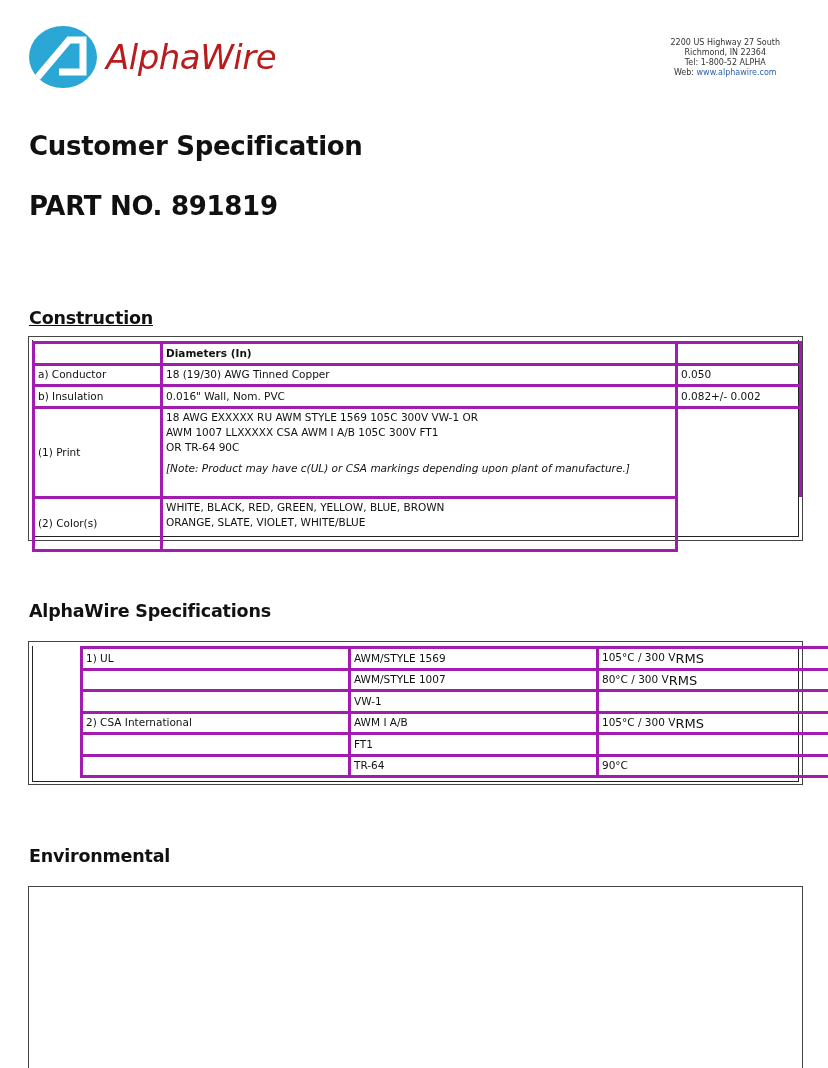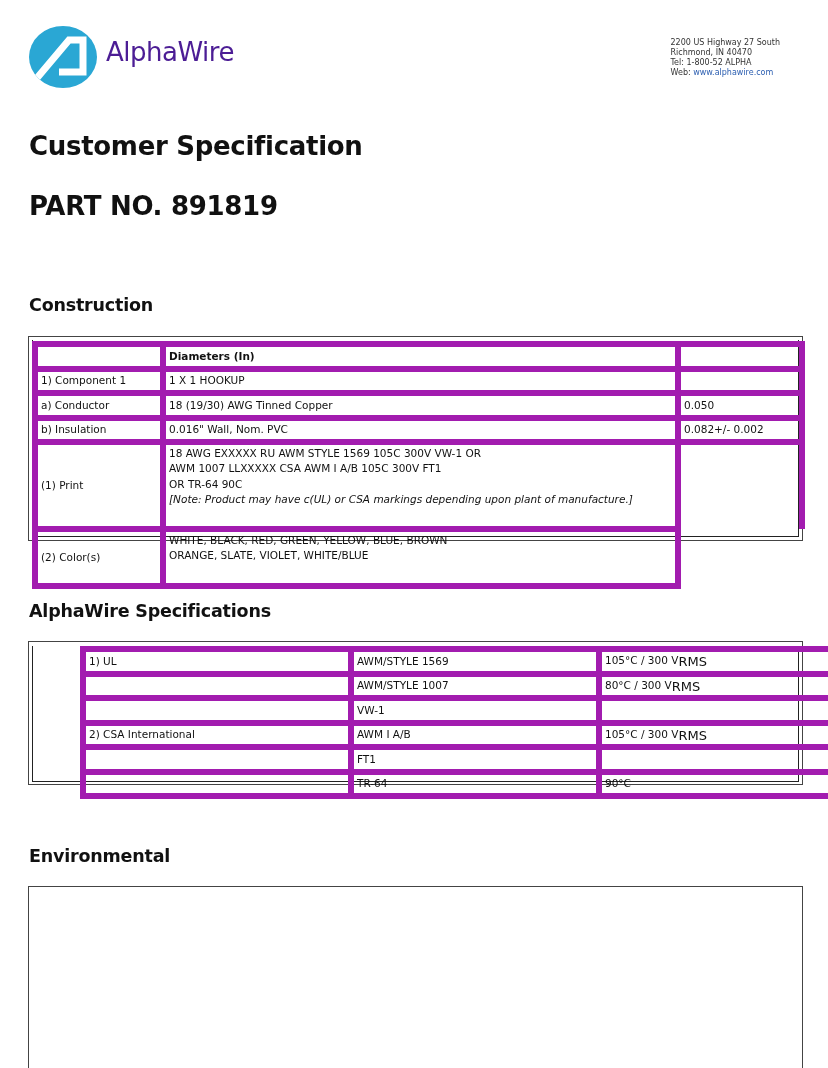--- a/index.html
+++ b/index.html
@@ -1,82 +1,77 @@
 <!DOCTYPE html>
 <html><head>
   <meta charset="utf-8">
   <style>
     html, body { margin: 0; padding: 0; background: #ffffff; }
     body { width: 828px; height: 1068px; position: relative; overflow: hidden; font-family: "DejaVu Sans", "Liberation Sans", sans-serif; color: #111; }
 
     .logo { position: absolute; left: 29px; top: 26px; width: 260px; height: 64px; }
     .logo-circle { position: absolute; left: 0; top: 0; width: 68px; height: 62px; border-radius: 50%; background: #2aa7d4; overflow: hidden; }
     .logo-circle svg { position: absolute; left: 0; top: 0; }
-    .logo-word { position: absolute; left: 77px; top: 11px; font-family: "DejaVu Sans", sans-serif; font-size: 26px; color: #4c1d95; letter-spacing: -0.5px; font-weight: normal; }
+    .logo-word { position: absolute; left: 77px; top: 11px; font-family: "DejaVu Sans", sans-serif; font-size: 34px; color: #b91c1c; letter-spacing: -0.5px; font-weight: normal; font-style: italic; }
 
-    .address { position: absolute; right: 48px; top: 38px; text-align: left; font-size: 8px; line-height: 10px; color: #333; font-family: "DejaVu Sans", sans-serif; }
+    .address { position: absolute; right: 48px; top: 38px; text-align: center; font-size: 8px; line-height: 10px; color: #333; font-family: "DejaVu Sans", sans-serif; }
     .address a { color: #2a5db0; }
 
     .title { position: absolute; left: 29px; font-weight: bold; font-size: 26px; color: #111; font-family: "DejaVu Sans", sans-serif; letter-spacing: -0.3px; }
     .section-title { position: absolute; left: 29px; font-weight: bold; font-size: 17.5px; color: #111; font-family: "DejaVu Sans", sans-serif; letter-spacing: -0.2px; }
 
     .frame { position: absolute; border: 1.5px solid #444; box-sizing: border-box; }
     .inner-frame { position: absolute; border-left: 1px solid #222; border-right: 1px solid #222; box-sizing: border-box; }
 
     table.spec { position: absolute; border-collapse: collapse; font-size: 10.5px; font-family: "DejaVu Sans", sans-serif; color: #111; table-layout: fixed; }
-    table.spec td { border: 6px solid #a21caf; padding: 0 3px; vertical-align: middle; height: 18.5px; line-height: 13px; white-space: nowrap; overflow: visible; }
+    table.spec td { border: 3px solid #a21caf; padding: 0 3px; vertical-align: middle; height: 18.5px; line-height: 13px; white-space: nowrap; overflow: visible; }
     table.spec td.bold { font-weight: bold; }
     table.spec td.multi { line-height: 15.3px; padding-top: 1px; padding-bottom: 19px; }
-    .note { font-style: italic; }
+    .note { font-style: italic; margin-top: 6px; }
     .sub { font-size: 13px; vertical-align: -2px; text-align: right; }
   </style>
 </head>
 <body>
 
 <div class="logo">
   <div class="logo-circle">
     <svg width="68" height="62" viewBox="0 0 68 62">
 
       <path d="M8 52 L40 14 L54 14 L54 46 L30 46" fill="none" stroke="#ffffff" stroke-width="7" stroke-linejoin="miter"></path>
     </svg>
   </div>
   <span class="logo-word">AlphaWire</span>
 </div>
 
 <div class="address">
   <div>2200 US Highway 27 South</div>
-  <div>Richmond, IN 40470</div>
+  <div>Richmond, IN 22364</div>
   <div>Tel: 1-800-52 ALPHA</div>
   <div><span>Web: </span><a>www.alphawire.com</a></div>
 </div>
 
 <div class="title" style="top:131px;">Customer Specification</div>
 <div class="title" style="top:191px;text-align:right;">PART NO. 891819</div>
 
-<div class="section-title" style="top:295px;">Construction</div>
+<div class="section-title" style="top:308px;text-decoration:underline;">Construction</div>
 
 <div class="frame" style="left:28px; top:336px; width:775px; height:205px;"></div>
 <div class="inner-frame" style="left:32px; top:340px; width:767px; height:197px;"></div>
 <div style="position:absolute; left:32px; top:536px; width:767px; border-top:1px solid #222;"></div>
 
 <table class="spec" style="left:32px; top:341px; width:767px;">
   <colgroup>
     <col style="width:128px">
     <col style="width:515px">
     <col style="width:124px">
   </colgroup>
   <tbody>
       <tr>
     <td></td>
     <td class="bold">Diameters (In)</td>
-    <td></td>
-  </tr>
-  <tr>
-    <td>1) Component 1</td>
-    <td>1 X 1 HOOKUP</td>
     <td></td>
   </tr>
   <tr>
     <td>a) Conductor</td>
     <td>18 (19/30) AWG Tinned Copper</td>
     <td>0.050</td>
   </tr>
   <tr>
     <td>b) Insulation</td>
     <td>0.016" Wall, Nom. PVC</td>

